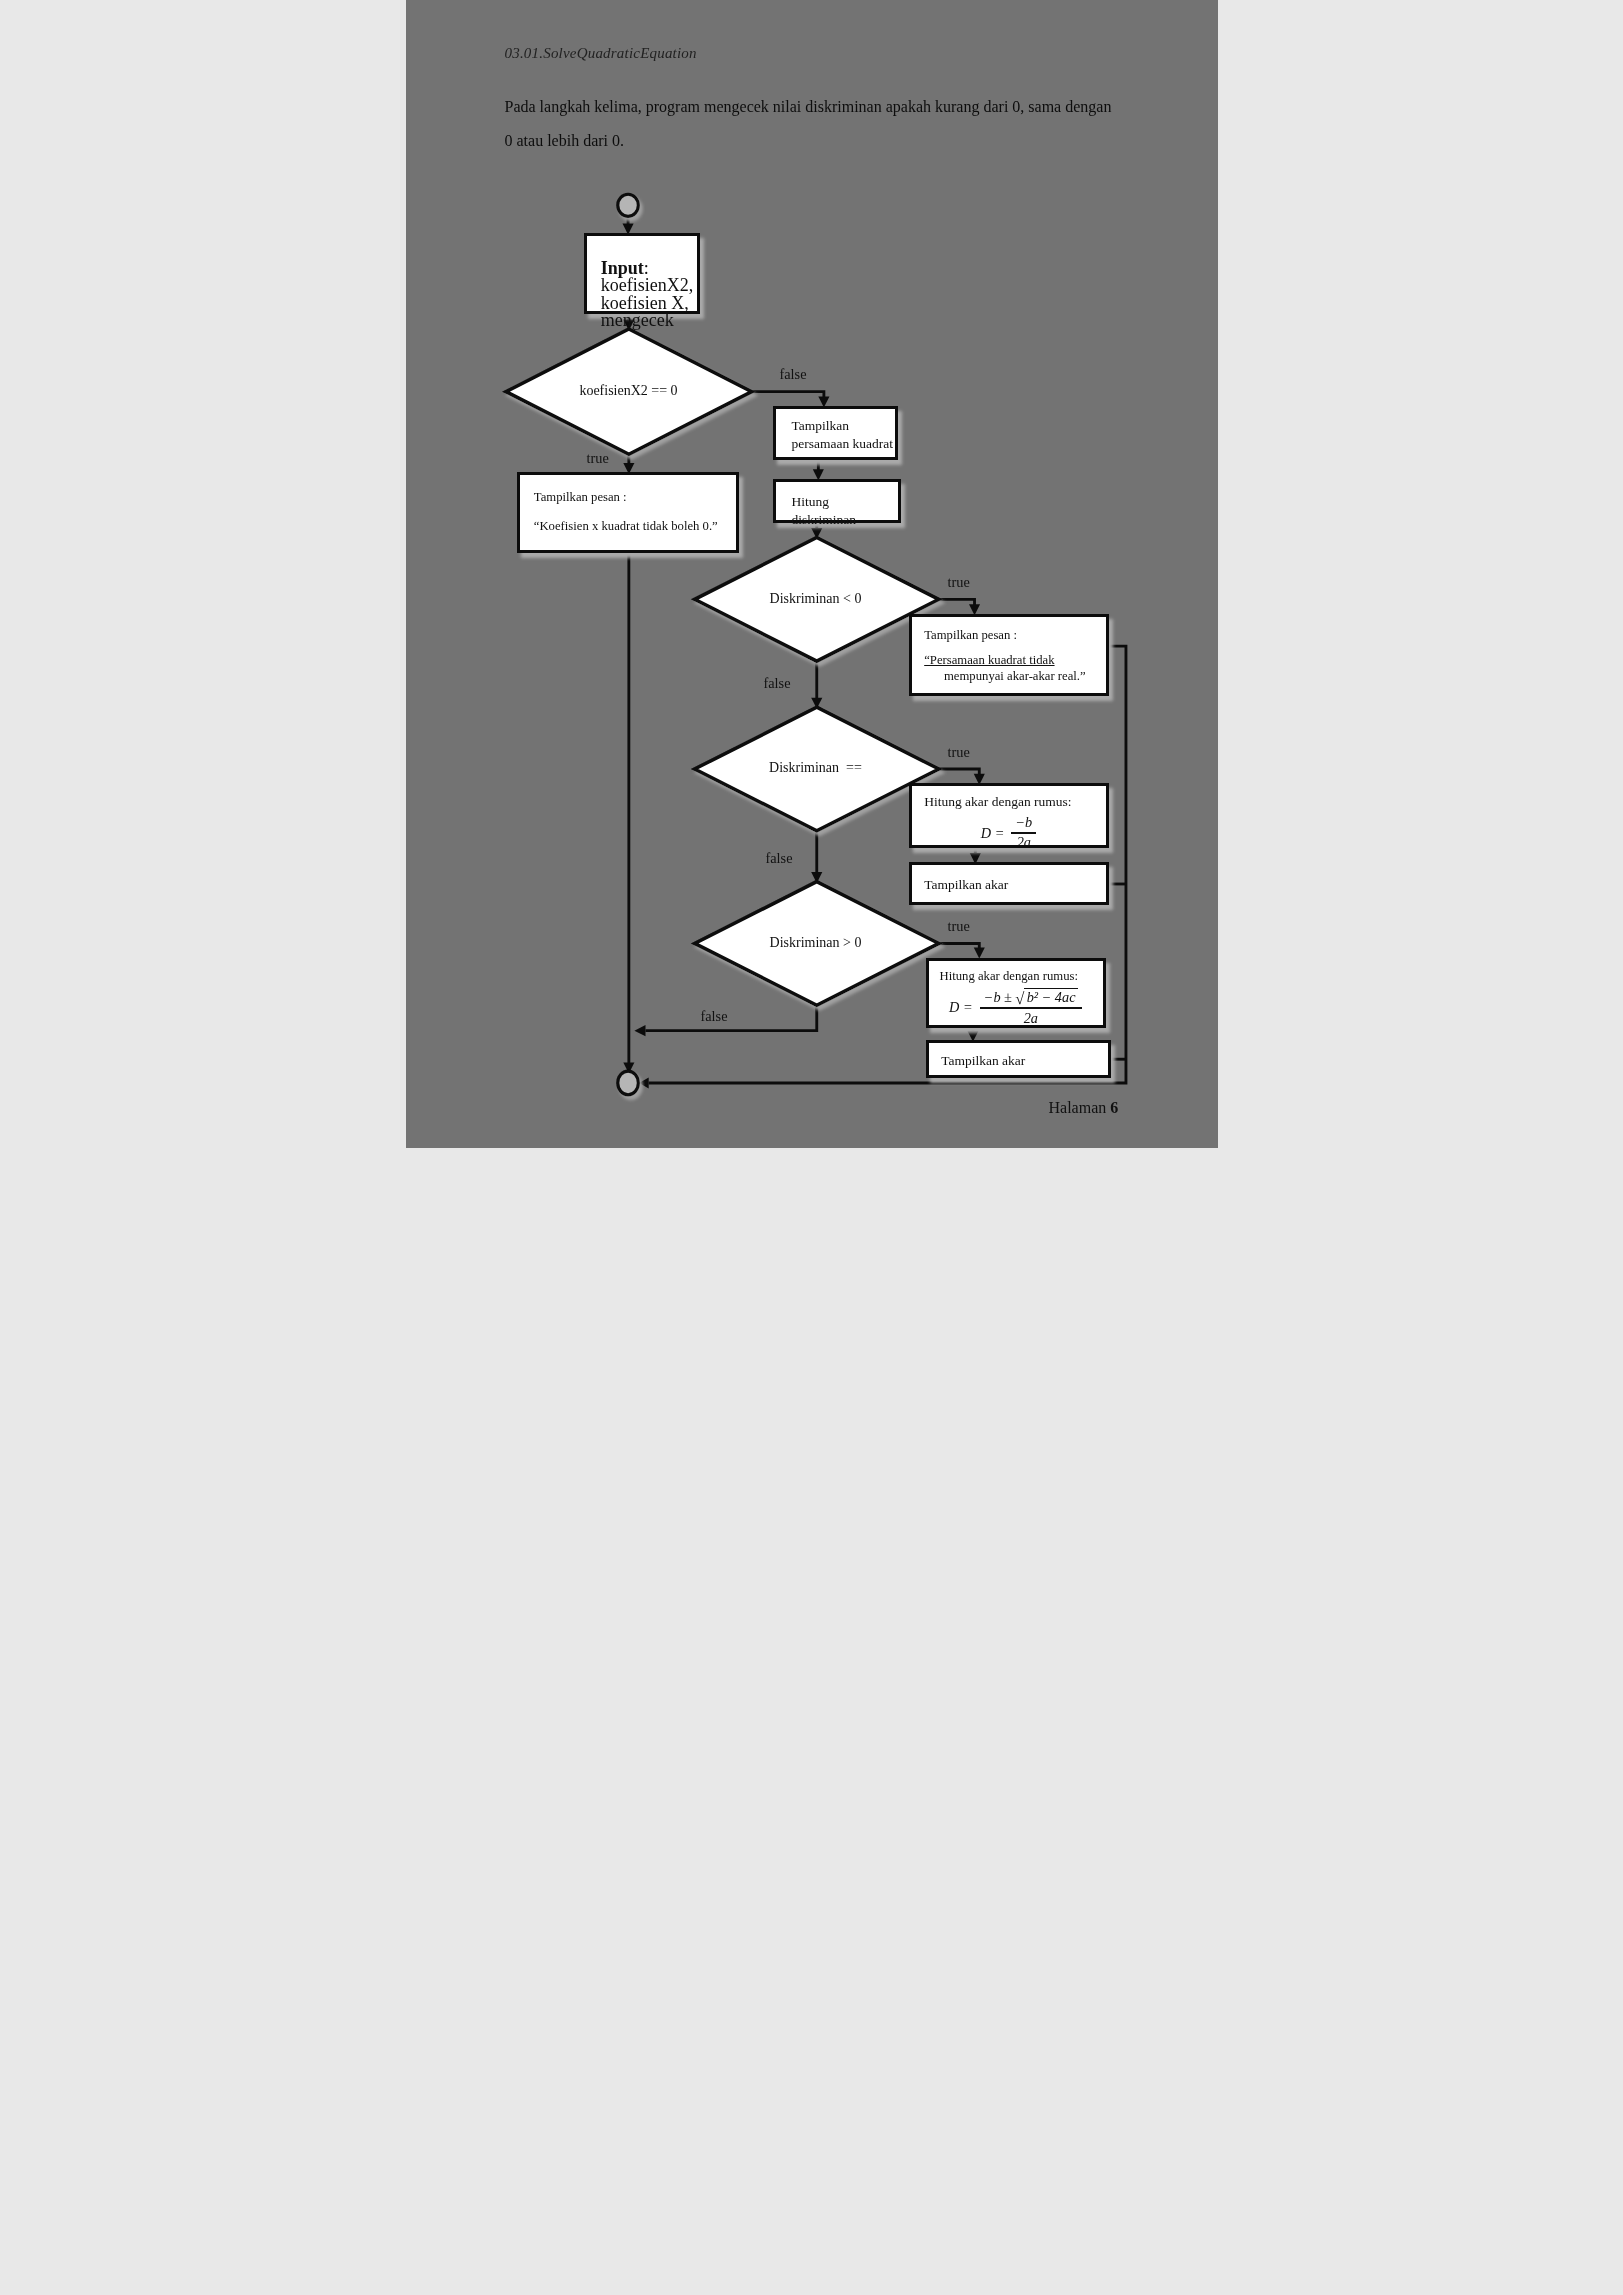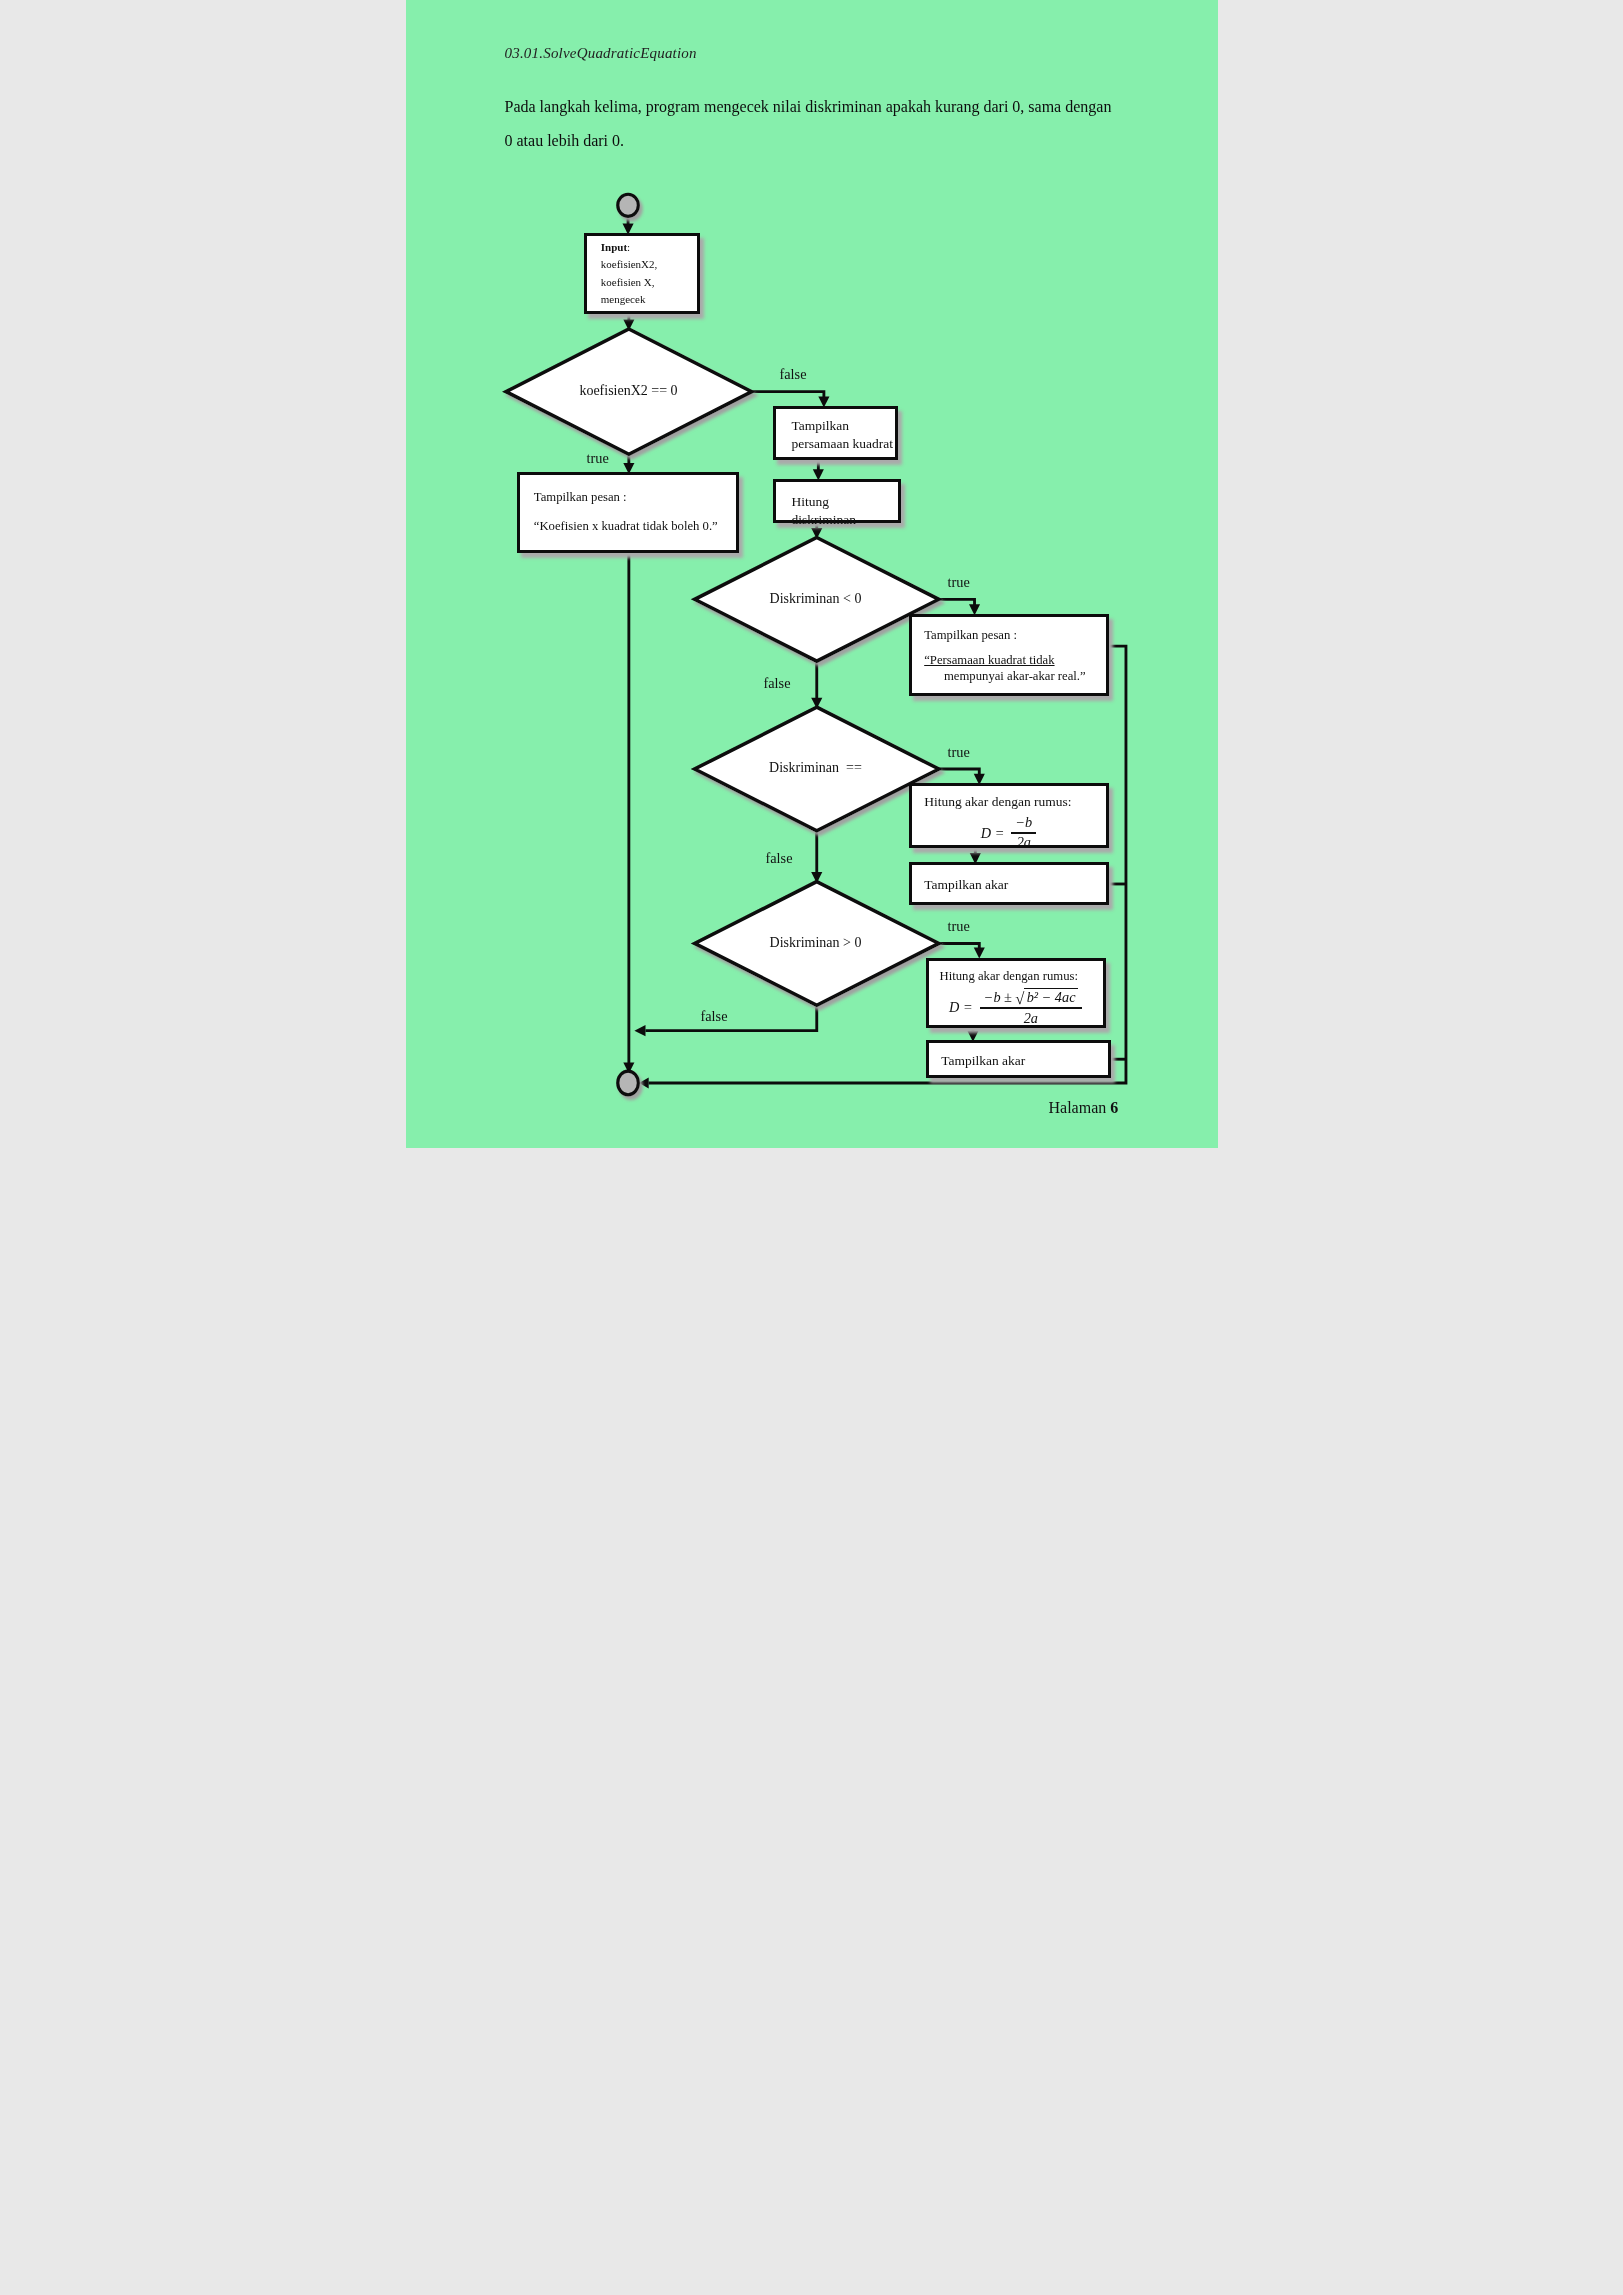--- a/index.html
+++ b/index.html
@@ -1,20 +1,20 @@
 <!DOCTYPE html>
 <html style="font-size:12.7px"><head>
 <meta charset="utf-8">
 <style>
   html,body{margin:0;padding:0;background:#e8e8e8;}
   .page{
     position:relative;
     width:812px;height:1148px;
     margin:0 auto;
-    background:#86efac;
+    background:#737373;
     font-family:"Liberation Serif","DejaVu Serif",serif;
     color:#111;
     overflow:hidden;
   }
   .hdr{
     position:absolute;left:99px;top:45px;
     font-style:italic;font-size:15px;letter-spacing:0.2px;color:#222;
     white-space:nowrap;
   }
   .para{position:absolute;left:99px;font-size:16px;white-space:nowrap;color:#0d0d0d;}
@@ -33,21 +33,21 @@
   
   svg.flow{position:absolute;left:0;top:0;width:812px;height:1148px;}
 
   
   .nbox{
     position:absolute;background:#fff;border:3.2px solid #0c0c0c;
     box-shadow:4px 4.8px 3.2px #aaa;box-sizing:border-box;
     font-size:13.5px;line-height:18px;
   }
 
-  .inputbox{left:178px;top:233px;width:116px;height:81px;padding-top:3px;font-size:11px;line-height:17.4px;}
+  .inputbox{left:178px;top:233px;width:116px;height:81px;padding-top:24px;font-size:18px;line-height:17.4px;}
   .inputbox div{padding-left:14.3px;}
 
   .boxA1{left:111px;top:472px;width:222px;height:81px;font-size:12.7px;}
   .boxA1 .l1{padding:12.7px 0 0 14.3px;}
   .boxA1 .l2{padding:11px 0 0 14.3px;}
 
   .boxB1{left:367px;top:406px;width:125px;height:54px;font-size:13.5px;}
   .boxB1 .l1{padding:8px 0 0 16px;}
   .boxB1 .l2{padding:0 0 0 16px;}
 

